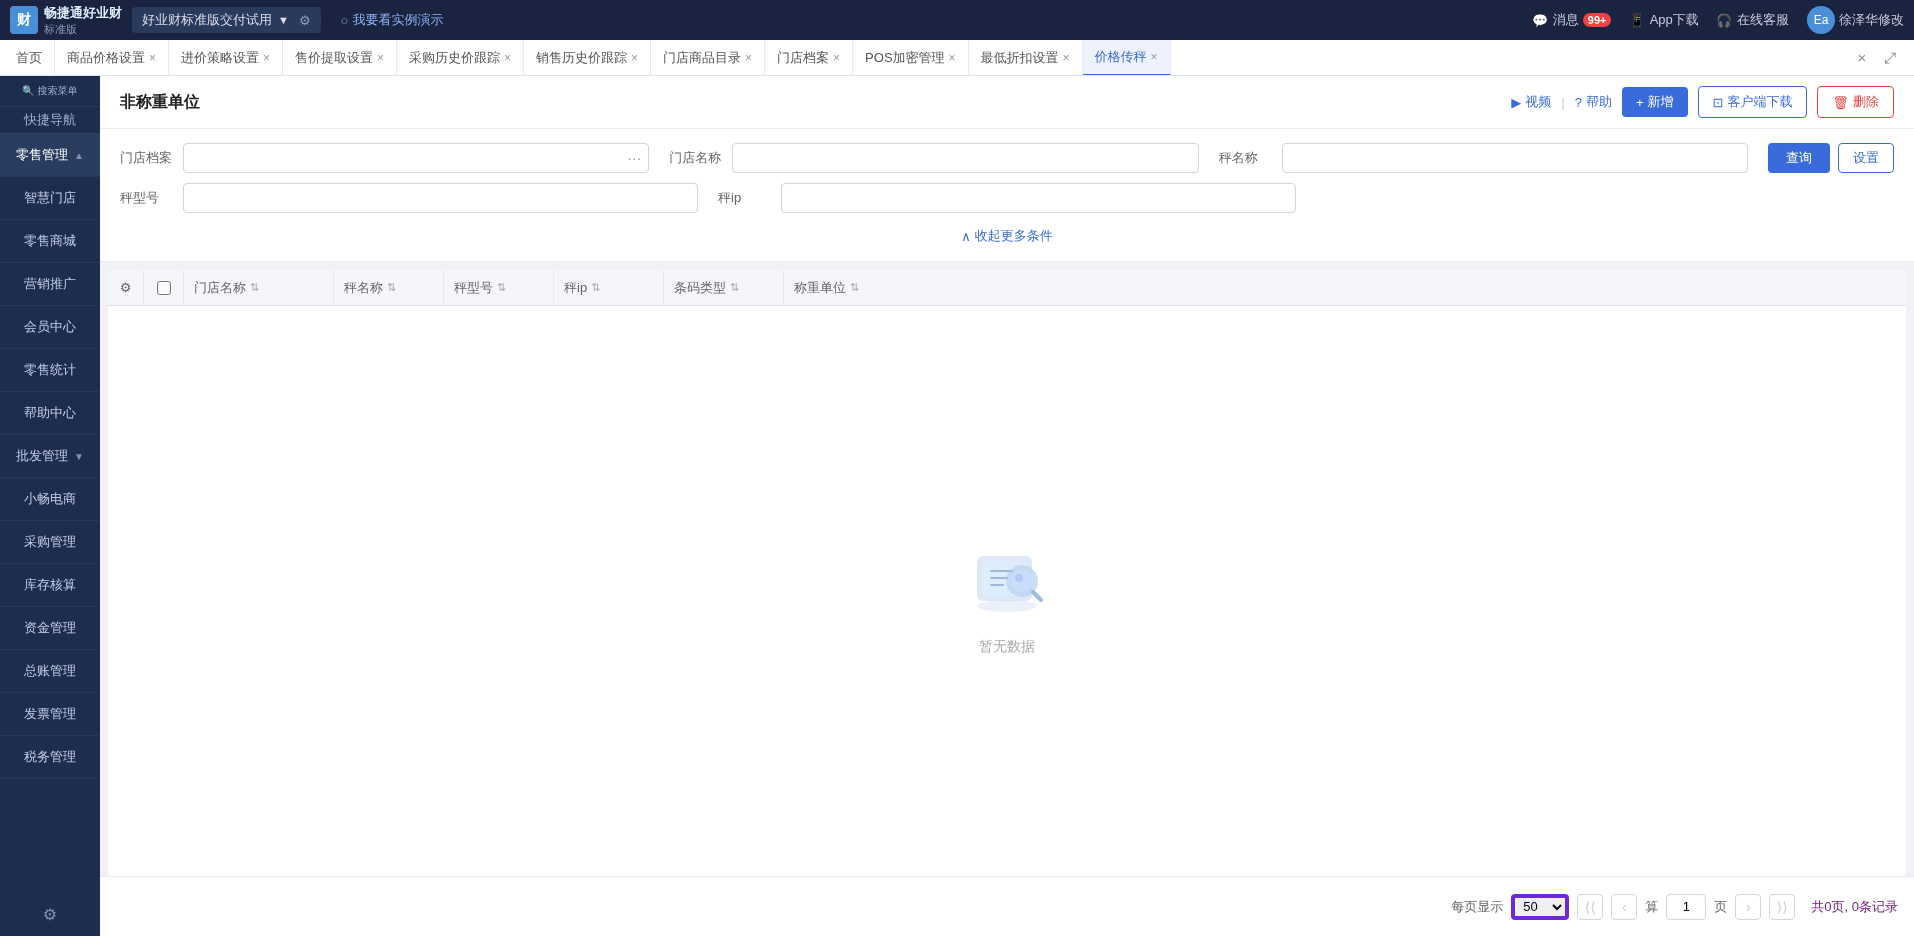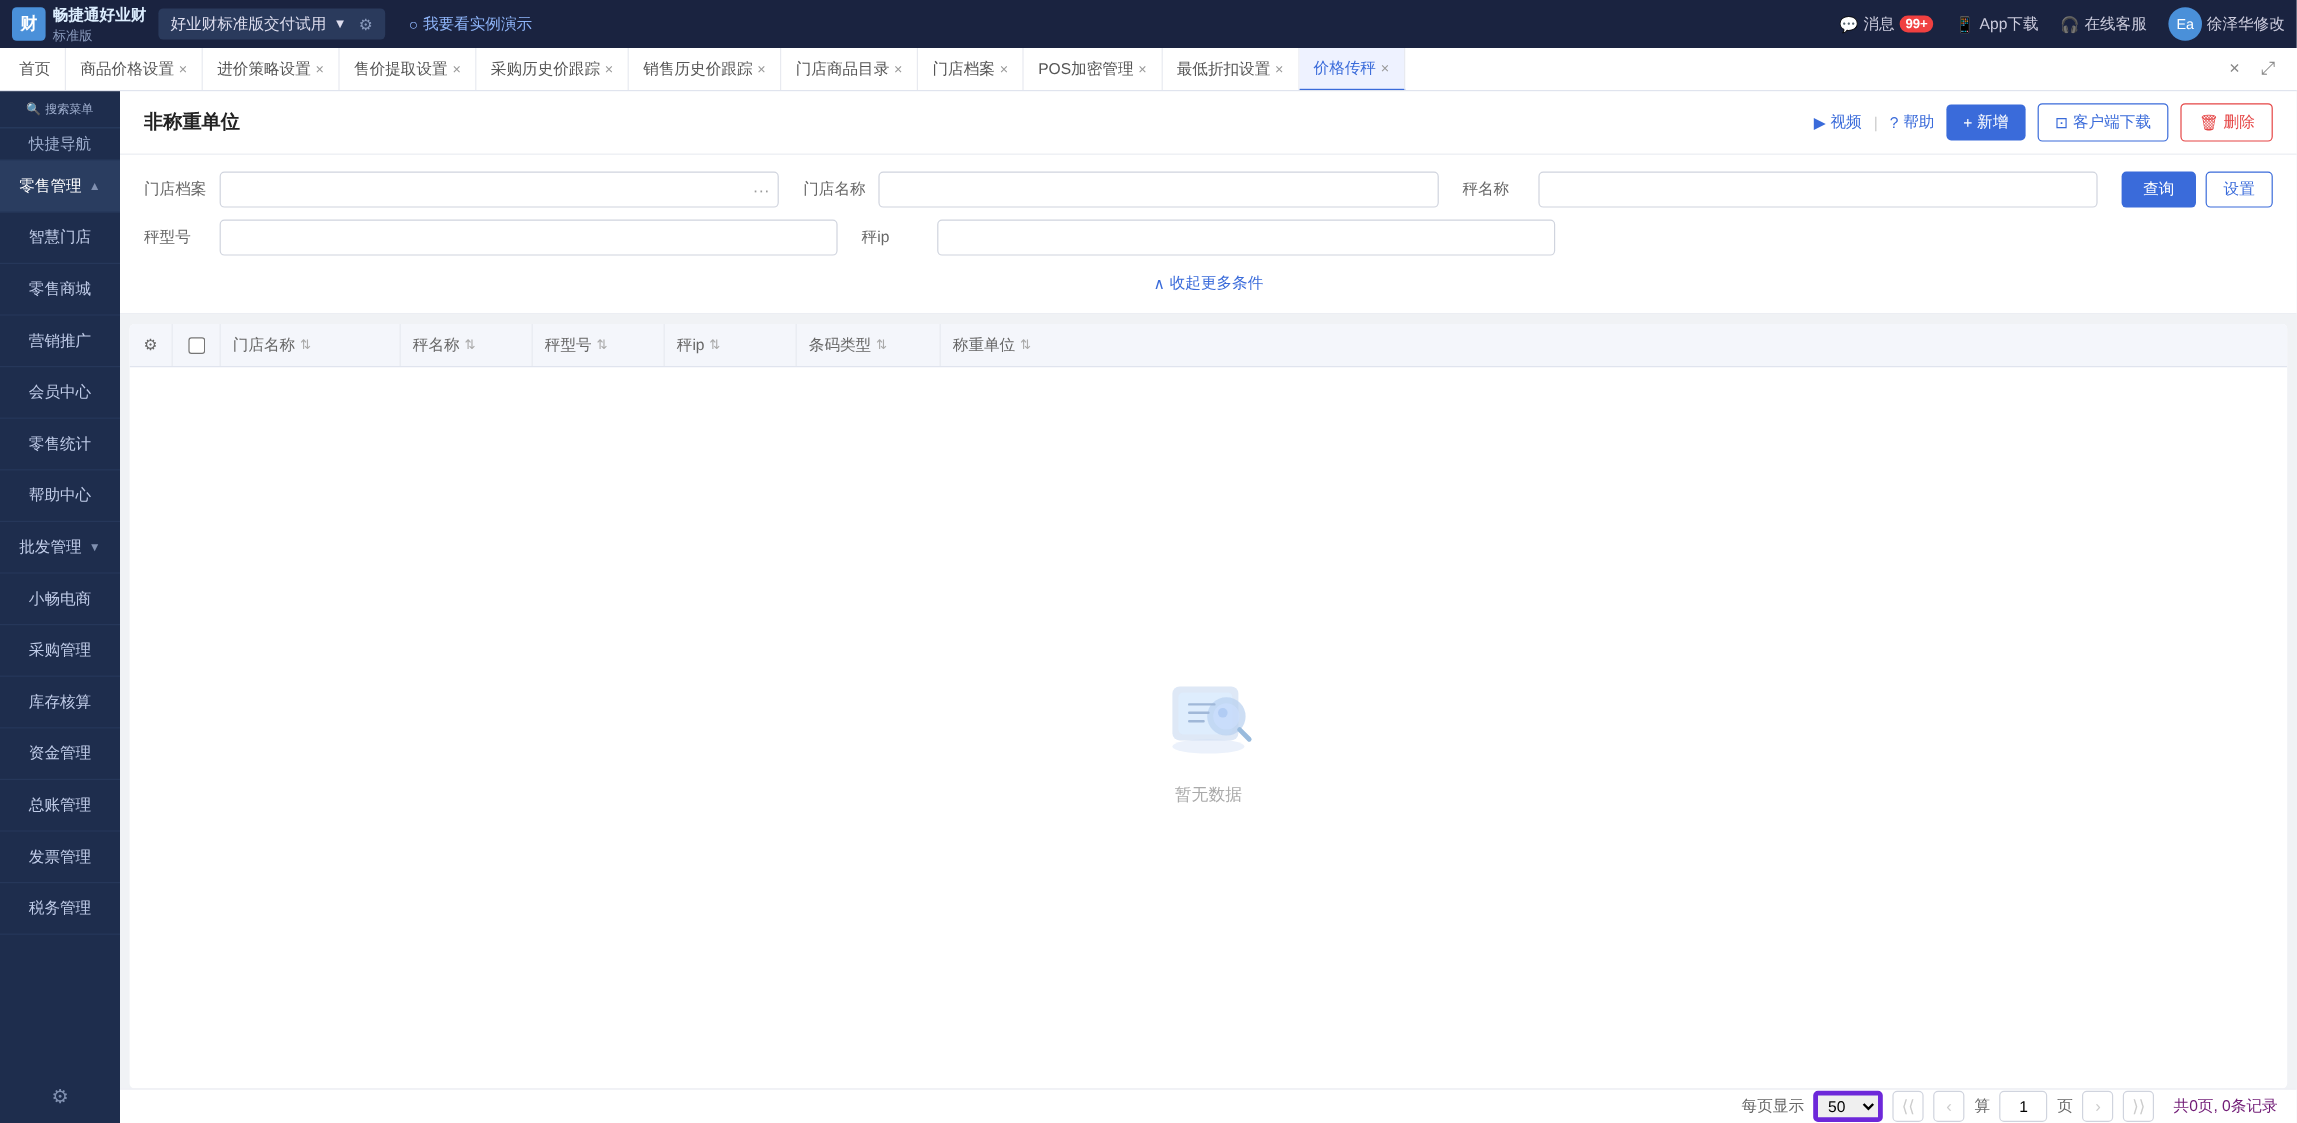--- a/index.html
+++ b/index.html
@@ -372,21 +372,21 @@
       width: 100px;
       height: 100px;
     }
     .empty-text {
       font-size: 14px;
       color: #aaa;
     }
 
     
     .pagination {
-      height: 29px;
+      height: 60px;
       background: #fff;
       border-top: 1px solid #e8eaf0;
       display: flex;
       align-items: center;
       justify-content: flex-end;
       padding: 0 16px;
       gap: 8px;
       font-size: 13px;
       color: #555;
     }

